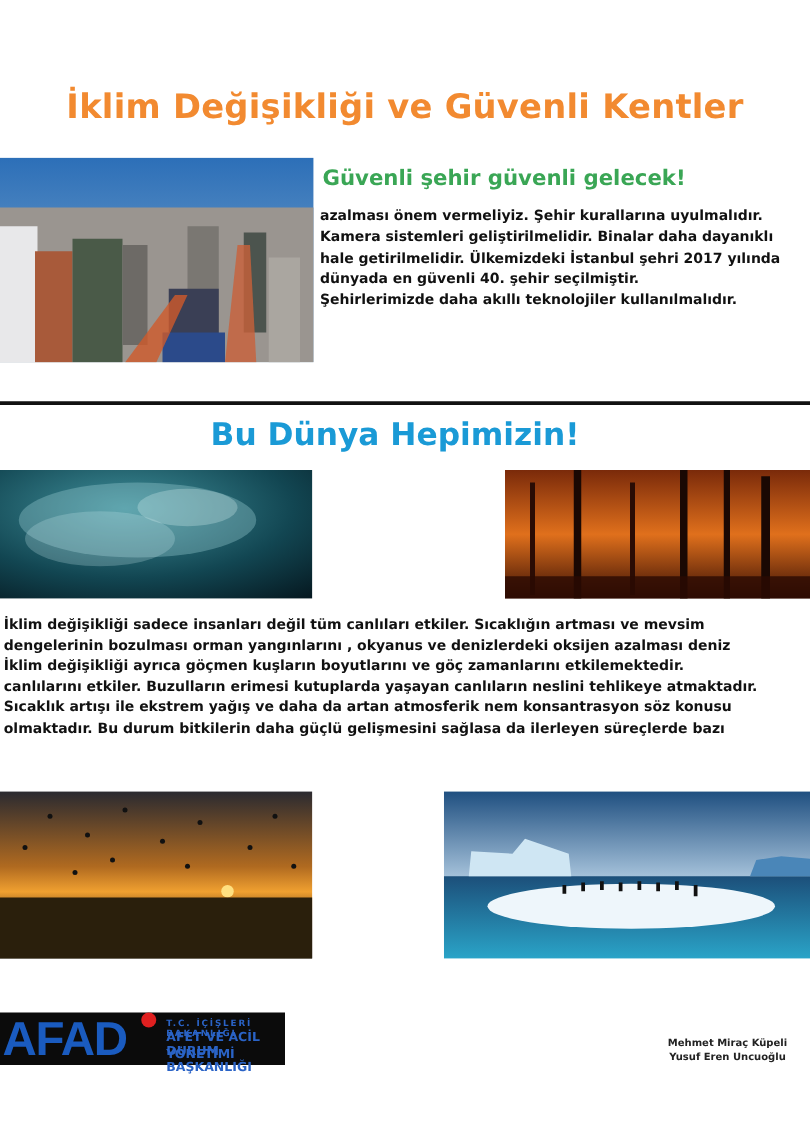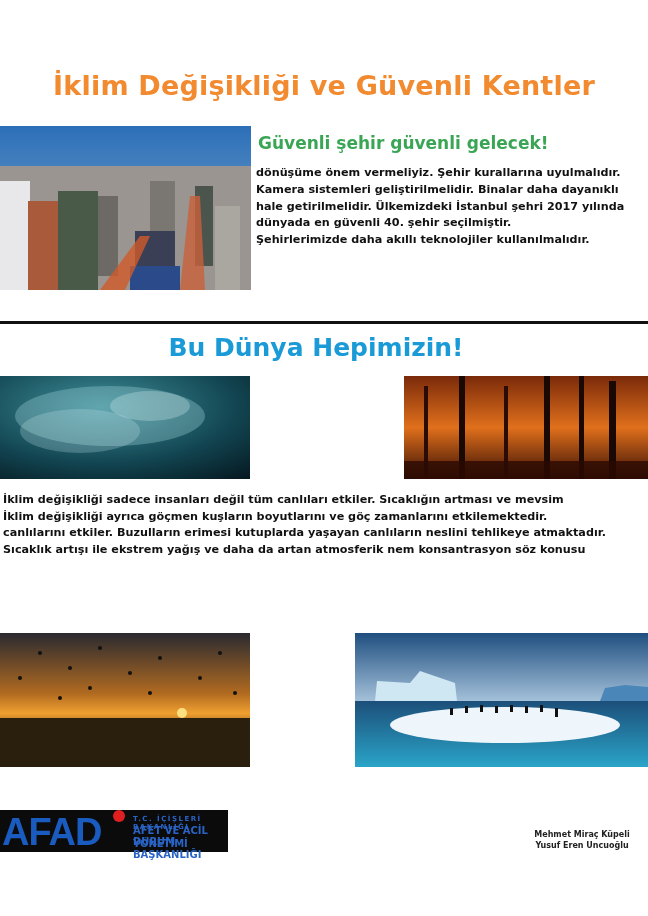--- a/index.html
+++ b/index.html
@@ -45,21 +45,21 @@
     <rect x="130" y="140" width="50" height="24" fill="#2b4a8a"></rect>
     <rect x="195" y="60" width="18" height="80" fill="#4c544e"></rect>
     <rect x="215" y="80" width="25" height="84" fill="#aaa6a0"></rect>
     <polygon points="100,164 140,110 150,110 125,164" fill="#d05a2a" opacity="0.8"></polygon>
     <polygon points="180,164 190,70 200,70 205,164" fill="#c9603a" opacity="0.8"></polygon>
   </svg>
 </div>
 
 <div class="abs subtitle">Güvenli şehir güvenli gelecek!</div>
 <div class="abs para1">
-  <div>dönüşüme önem vermeliyiz. Şehir kurallarına uyulmalıdır.</div>
+  <div>azalması önem vermeliyiz. Şehir kurallarına uyulmalıdır.</div>
   <div>Kamera sistemleri geliştirilmelidir. Binalar daha dayanıklı</div>
   <div>hale getirilmelidir. Ülkemizdeki İstanbul şehri 2017 yılında</div>
   <div>dünyada en güvenli 40. şehir seçilmiştir.</div>
   <div>Şehirlerimizde daha akıllı teknolojiler kullanılmalıdır.</div>
 </div>
 
 <div class="abs divider"></div>
 
 <div class="abs title2">Bu Dünya Hepimizin!</div>
 
@@ -94,23 +94,25 @@
     <rect x="140" y="0" width="6" height="103" fill="#1a0803"></rect>
     <rect x="175" y="0" width="5" height="103" fill="#1a0803"></rect>
     <rect x="205" y="5" width="7" height="98" fill="#1a0803"></rect>
     <rect x="20" y="10" width="4" height="90" fill="#2a0c04"></rect>
     <rect y="85" width="244" height="18" fill="#2a0a03" opacity="0.8"></rect>
   </svg>
 </div>
 
 <div class="abs para2">
   <div>İklim değişikliği sadece insanları değil tüm canlıları etkiler. Sıcaklığın artması ve mevsim</div>
+  <div>dengelerinin bozulması orman yangınlarını , okyanus ve denizlerdeki oksijen azalması deniz</div>
   <div>İklim değişikliği ayrıca göçmen kuşların boyutlarını ve göç zamanlarını etkilemektedir.</div>
   <div>canlılarını etkiler. Buzulların erimesi kutuplarda yaşayan canlıların neslini tehlikeye atmaktadır.</div>
   <div>Sıcaklık artışı ile ekstrem yağış ve daha da artan atmosferik nem konsantrasyon söz konusu</div>
+  <div>olmaktadır. Bu durum bitkilerin daha güçlü gelişmesini sağlasa da ilerleyen süreçlerde bazı</div>
 </div>
 
 <div class="abs img" style="left:0;top:633px;width:250px;height:134px;">
   <svg viewBox="0 0 250 134" preserveAspectRatio="none">
     <defs>
       <linearGradient id="sunset" x1="0" y1="0" x2="0" y2="1">
         <stop offset="0" stop-color="#2a2a30"></stop>
           <stop offset="0.45" stop-color="#b06a20"></stop>
           <stop offset="0.6" stop-color="#f0a030"></stop>
           <stop offset="0.75" stop-color="#6a4018"></stop>

